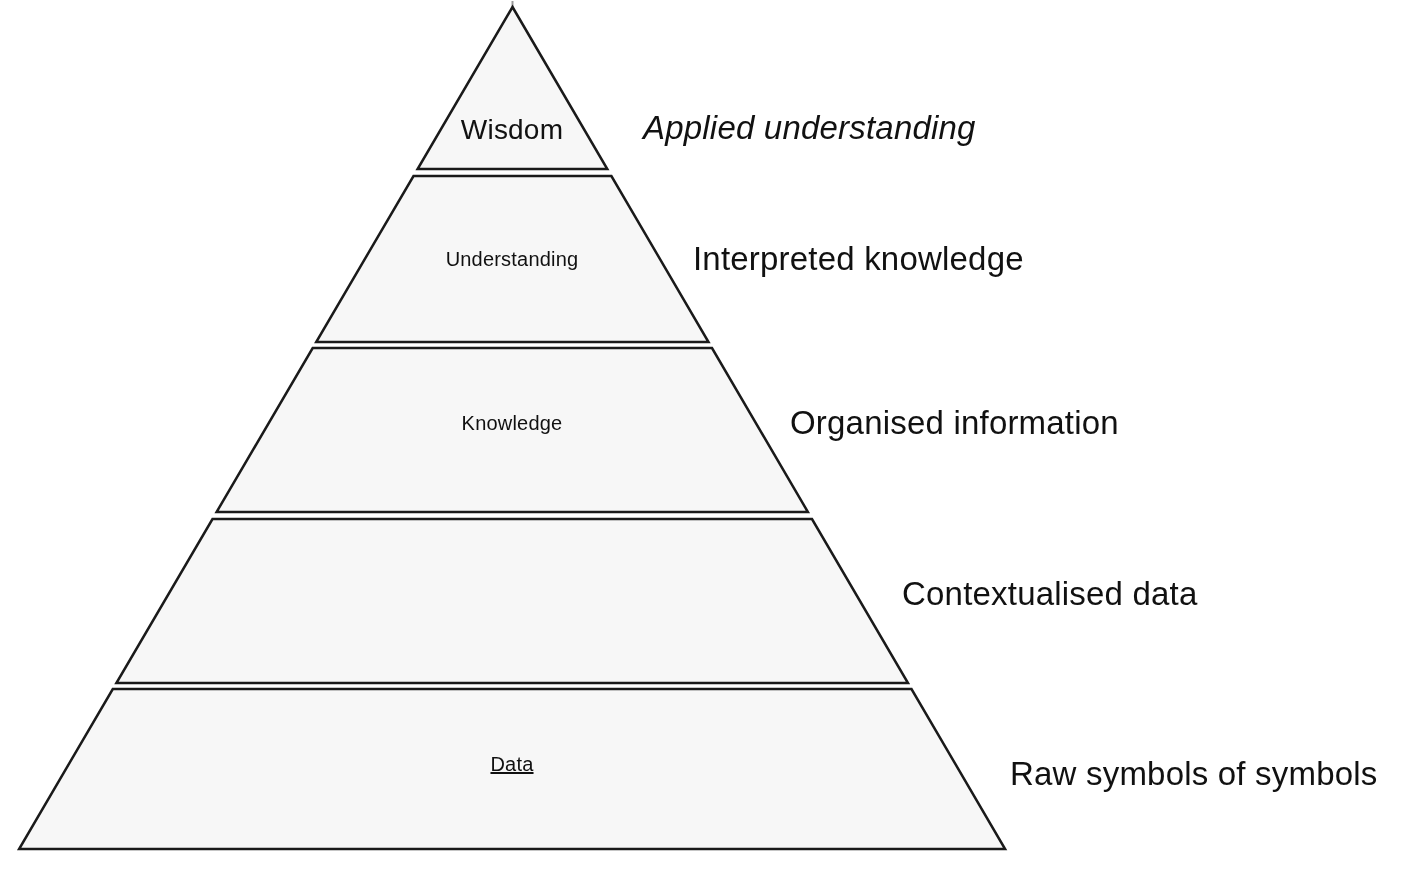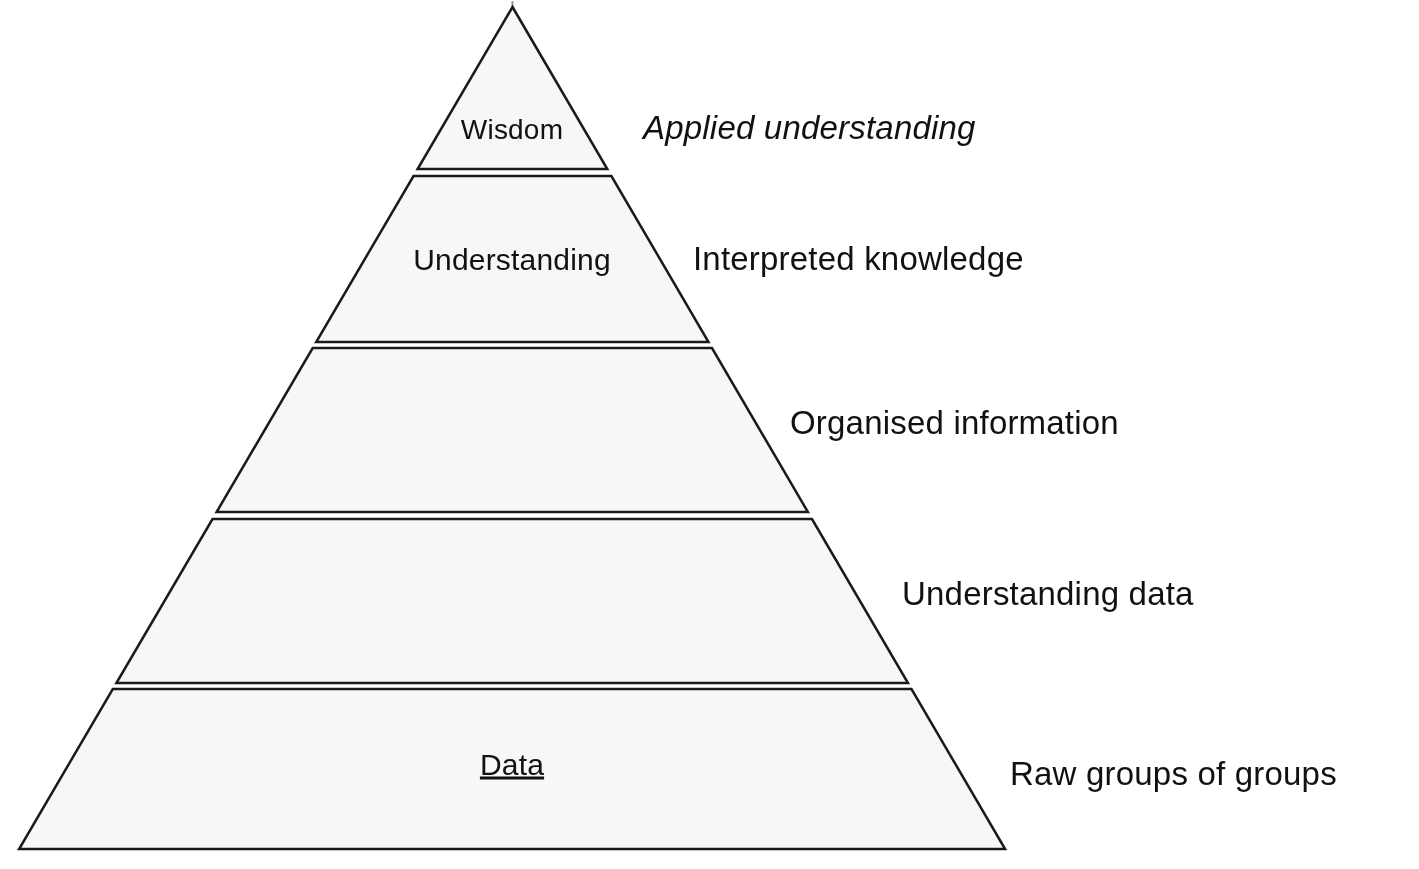--- a/index.html
+++ b/index.html
@@ -26,21 +26,21 @@
   }
   .level-shape{
     fill:var(--fill);
     stroke:var(--stroke);
     stroke-width:2.5;
     stroke-linejoin:miter;
   }
   .lvl-label{
     position:absolute;
     transform:translate(-50%,-50%);
-    font-size:30px;
+    font-size:20px;
     line-height:1.1;
     white-space:nowrap;
     color:var(--text);
     letter-spacing:0.2px;
   }
   .lvl-desc{
     position:absolute;
     transform:translateY(-50%);
     font-size:33px;
     line-height:1.1;
@@ -59,21 +59,22 @@
     <line x1="512.5" y1="1" x2="512.5" y2="8" stroke="#9a9a9a" stroke-width="2"></line>
     <polygon class="level-shape" points="512.5,7 607.3,169 417.6,169"></polygon>
     <polygon class="level-shape" points="413.5,176 611.4,176 708.5,342 316.2,342"></polygon>
     <polygon class="level-shape" points="312.7,348 712.0,348 807.9,512 216.6,512"></polygon>
     <polygon class="level-shape" points="212.5,519 812.0,519 908.0,683 116.4,683"></polygon>
     <polygon class="level-shape" points="112.8,689 911.5,689 1005.1,849 19.1,849"></polygon>
   </svg>
 
   <div class="lvl-label" style="left:512px;top:130px;font-size:28px;">Wisdom</div>
   <div class="lvl-label" style="left:512px;top:259px;">Understanding</div>
+  <div class="lvl-label" style="left:512px;top:423px;">Knowledge</div>
   <div class="lvl-label" style="left:512px;top:764px;text-decoration:underline;">Data</div>
 
   <div class="lvl-desc" style="left:643px;top:128px;font-style:italic;">Applied understanding</div>
   <div class="lvl-desc" style="left:790px;top:423px;">Organised information</div>
   <div class="lvl-desc" style="left:693px;top:259px;">Interpreted knowledge</div>
-  <div class="lvl-desc" style="left:902px;top:594px;">Understanding data</div>
-  <div class="lvl-desc" style="left:1010px;top:774px;">Raw groups of groups</div>
+  <div class="lvl-desc" style="left:902px;top:594px;">Contextualised data</div>
+  <div class="lvl-desc" style="left:1010px;top:774px;">Raw symbols of symbols</div>
 
 </div>
 
 </body></html>

